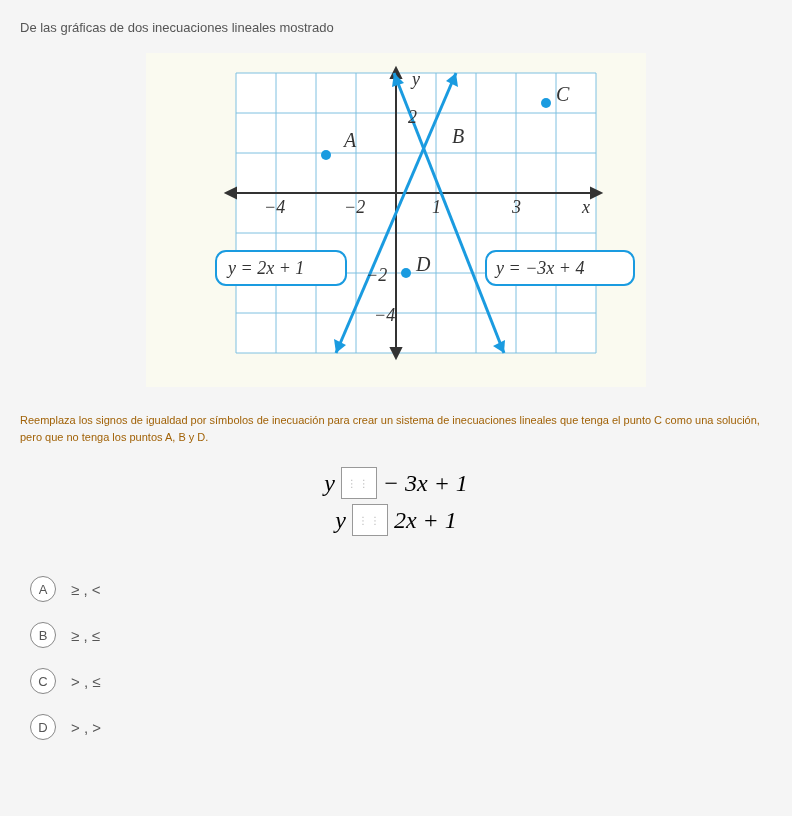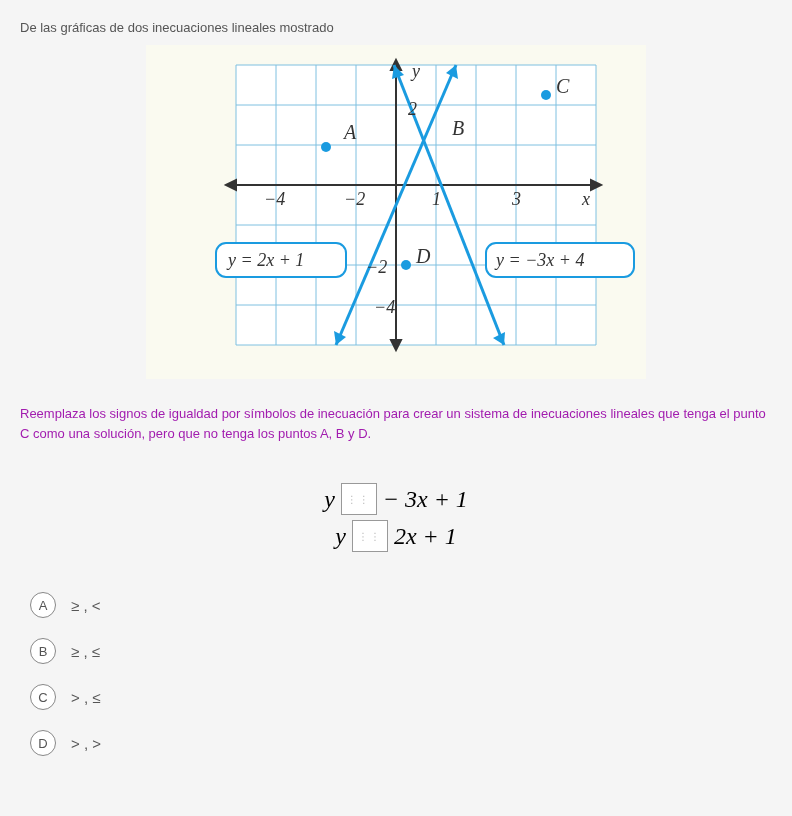--- a/index.html
+++ b/index.html
@@ -5,36 +5,36 @@
     * { margin: 0; padding: 0; box-sizing: border-box; }
     body {
       font-family: Arial, sans-serif;
       background: #f5f5f5;
       padding: 20px;
       width: 792px;
     }
     .question-text {
       color: #555;
       font-size: 13px;
-      margin-bottom: 10px;
+      margin-bottom: 18px;
     }
     .graph-container {
       display: flex;
       justify-content: center;
       margin-bottom: 25px;
     }
     .graph-box {
       background: #fafaf0;
       padding: 10px;
       position: relative;
     }
     .instruction {
-      color: #a21caf;
-      font-size: 13px;
-      margin-bottom: 40px;
+      color: #a16207;
+      font-size: 11px;
+      margin-bottom: 22px;
       line-height: 1.5;
     }
     .equations {
       text-align: center;
       font-family: 'Times New Roman', serif;
       font-size: 24px;
       font-style: italic;
       margin-bottom: 40px;
     }
     .equation-line {

